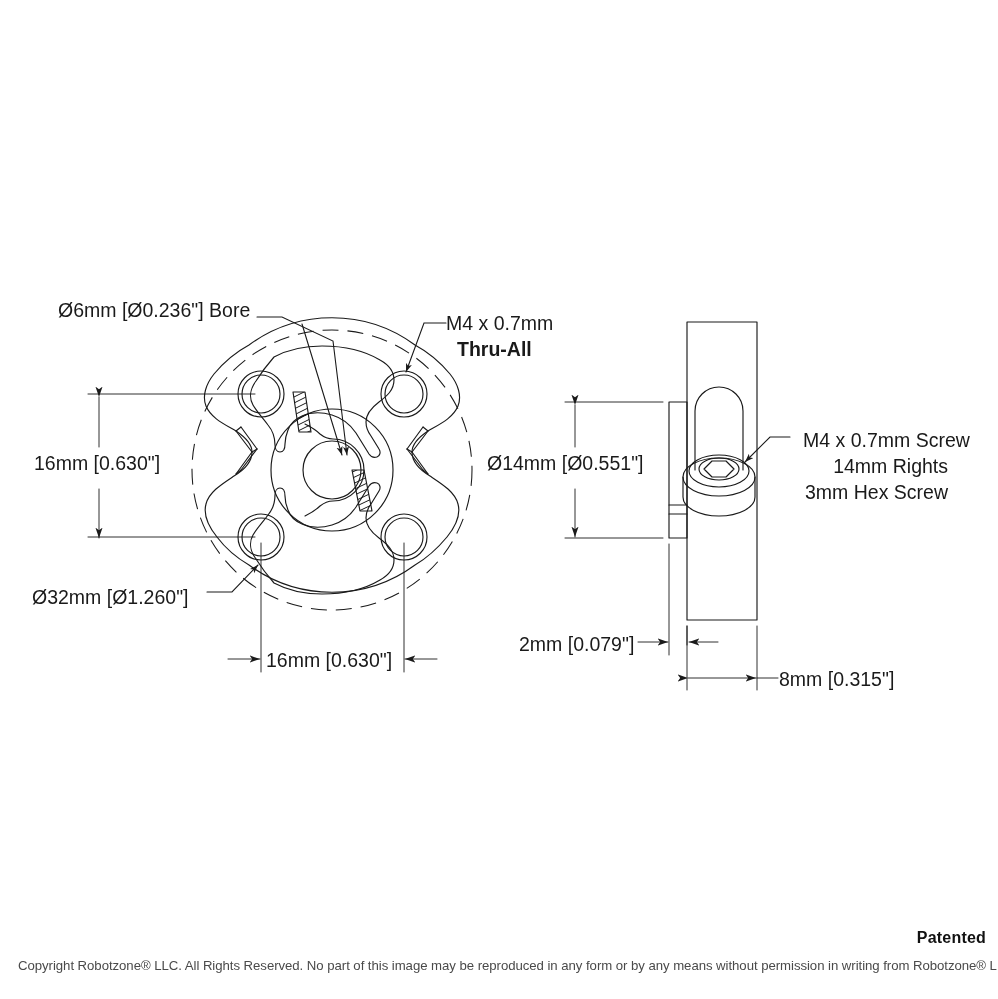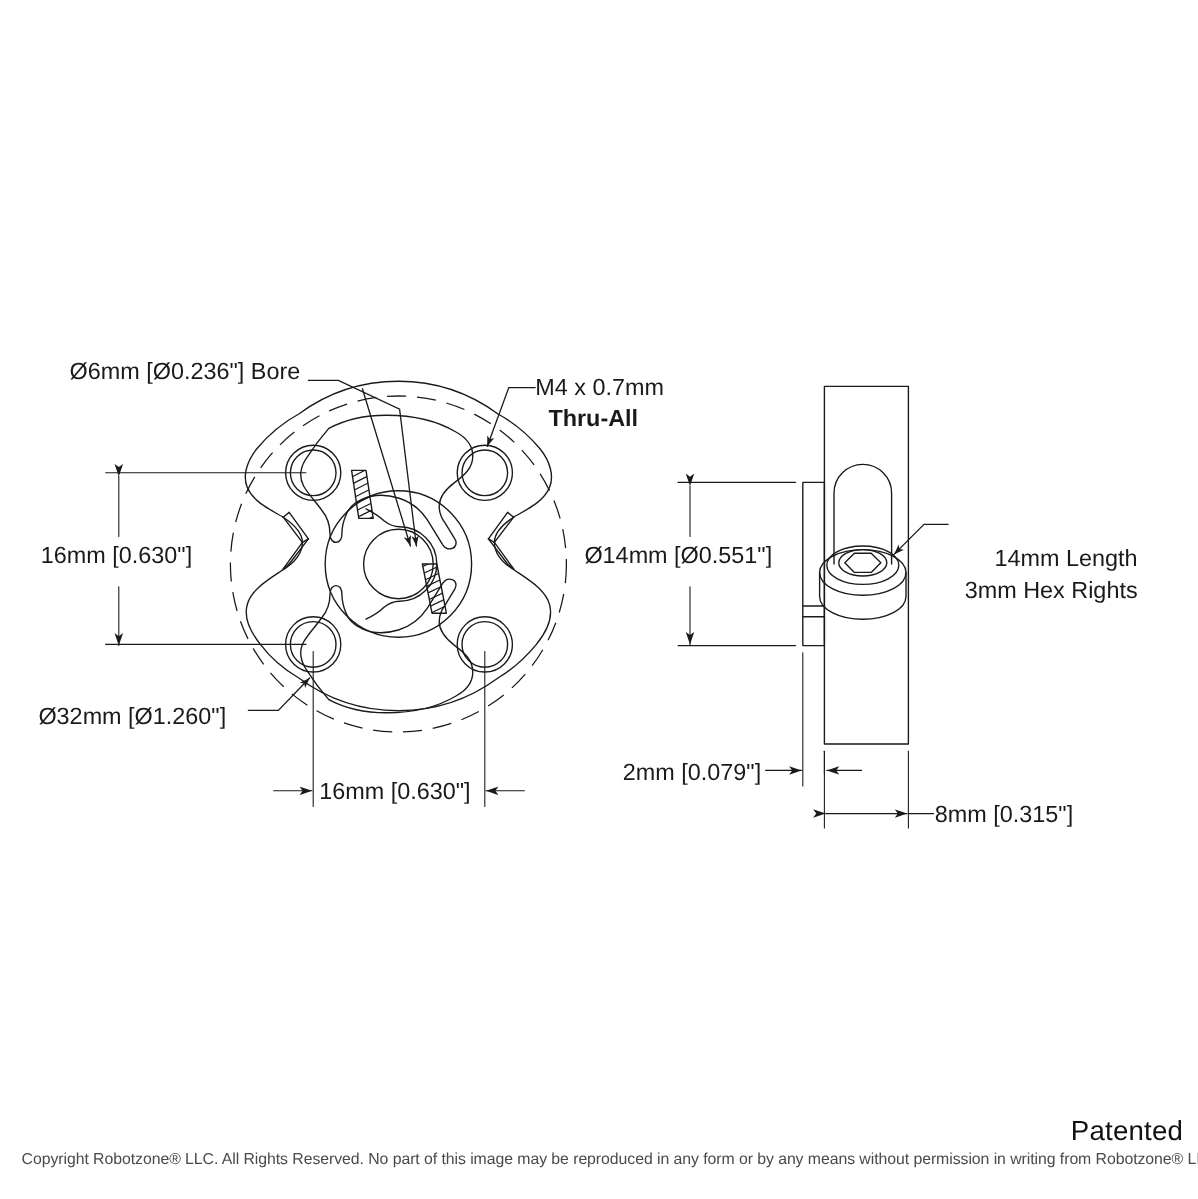--- a/index.html
+++ b/index.html
@@ -67,23 +67,24 @@
     font-size: 19.5px;
     line-height: 26px;
     color: #1a1a1a;
     white-space: pre;
   }
   .txt-right { text-align: right; }
   #patented {
     position: absolute;
     right: 12px;
     top: 929px;
-    font-size: 23px;
+    font-size: 16px;
     color: #111;
     letter-spacing: 0.2px;
+    font-weight: bold;
   }
   #copyright {
     position: absolute;
     left: 18px;
     top: 958px;
     font-size: 13.2px;
     color: #4a4a4a;
     letter-spacing: -0.05px;
     white-space: nowrap;
   }
@@ -337,19 +338,20 @@
   <div class="txt-block" style="left:32px; top:584px;">Ø32mm [Ø1.260"]</div>
 
   <div class="txt-block" style="left:266px; top:647px;">16mm [0.630"]</div>
 
   <div class="txt-block" style="left:487px; top:450px;">Ø14mm [Ø0.551"]</div>
 
   <div class="txt-block" style="left:519px; top:631px;">2mm [0.079"]</div>
 
   <div class="txt-block" style="left:779px; top:666px;">8mm [0.315"]</div>
 
-  <div class="txt-block txt-right" style="left:603px; top:453px; width:345px;">14mm Length</div>
-  <div class="txt-block txt-right" style="left:603px; top:479px; width:345px;">3mm Hex Rights</div>
+  <div class="txt-block" style="left:803px; top:427px;">M4 x 0.7mm Screw</div>
+  <div class="txt-block txt-right" style="left:603px; top:453px; width:345px;">14mm Rights</div>
+  <div class="txt-block txt-right" style="left:603px; top:479px; width:345px;">3mm Hex Screw</div>
 
   <div id="patented">Patented</div>
   <div id="copyright">Copyright Robotzone® LLC.  All Rights Reserved. No part of this image may be reproduced in any form or by any means without permission in writing from Robotzone® LLC.</div>
 
 </div>
 
 </body></html>

